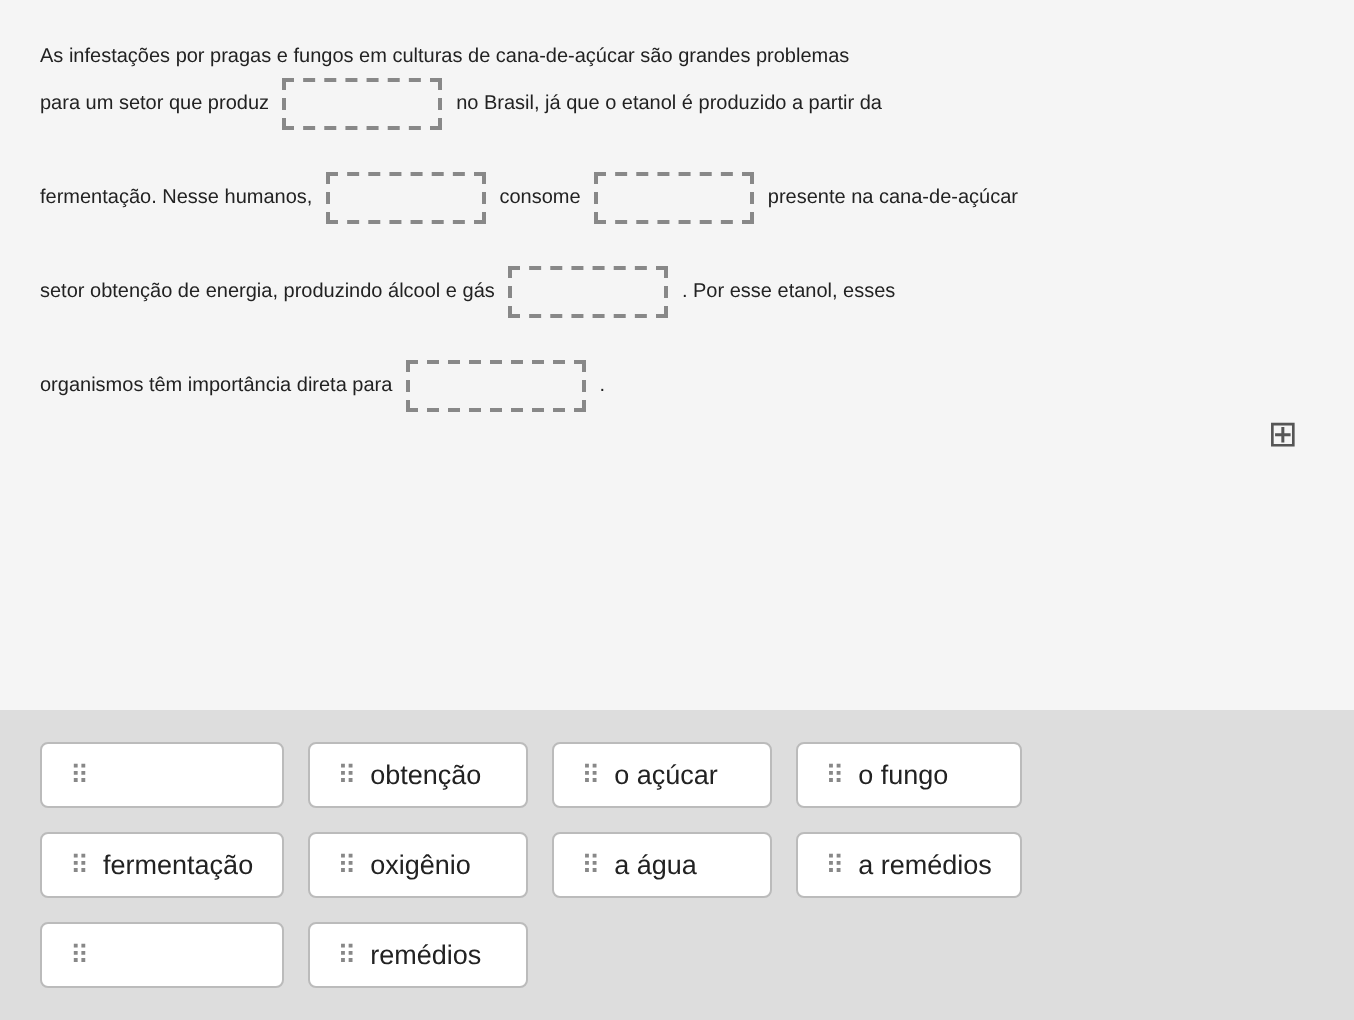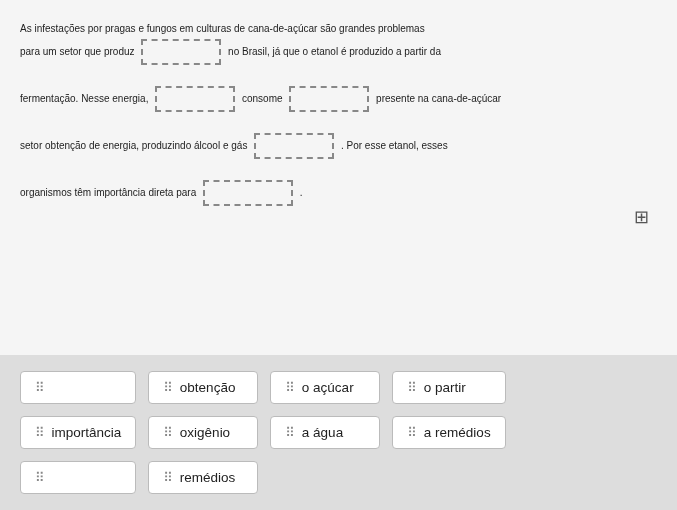--- a/index.html
+++ b/index.html
@@ -83,21 +83,21 @@
 
 <div class="main-area">
   <div class="text-block">
     <span>As infestações por pragas e fungos em culturas de cana-de-açúcar são grandes problemas</span>
     <br>
     <span>para um setor que produz</span>
     <span class="blank-box"></span>
     <span>no Brasil, já que o etanol é produzido a partir da</span>
     <br>
     <br>
-    <span>fermentação. Nesse energia,</span>
+    <span>fermentação. Nesse humanos,</span>
     <span class="blank-box"></span>
     <span>consome</span>
     <span class="blank-box"></span>
     <span>presente na cana-de-açúcar</span>
     <br>
     <br>
     <span>setor obtenção de energia, produzindo álcool e gás</span>
     <span class="blank-box"></span>
     <span>. Por esse etanol, esses</span>
     <br>
@@ -111,21 +111,21 @@
 </div>
 
 <div class="drag-area">
 
   <div class="drag-col">
     <div class="drag-item">
       <span class="drag-handle">⠿</span>
     </div>
     <div class="drag-item">
       <span class="drag-handle">⠿</span>
-      <span>importância</span>
+      <span>fermentação</span>
     </div>
     <div class="drag-item">
       <span class="drag-handle">⠿</span>
     </div>
   </div>
 
   <div class="drag-col">
     <div class="drag-item">
       <span class="drag-handle">⠿</span>
       <span>obtenção</span>
@@ -147,20 +147,20 @@
     </div>
     <div class="drag-item">
       <span class="drag-handle">⠿</span>
       <span>a água</span>
     </div>
   </div>
 
   <div class="drag-col">
     <div class="drag-item">
       <span class="drag-handle">⠿</span>
-      <span>o partir</span>
+      <span>o fungo</span>
     </div>
     <div class="drag-item">
       <span class="drag-handle">⠿</span>
       <span>a remédios</span>
     </div>
   </div>
 </div>
 
 </body></html>

